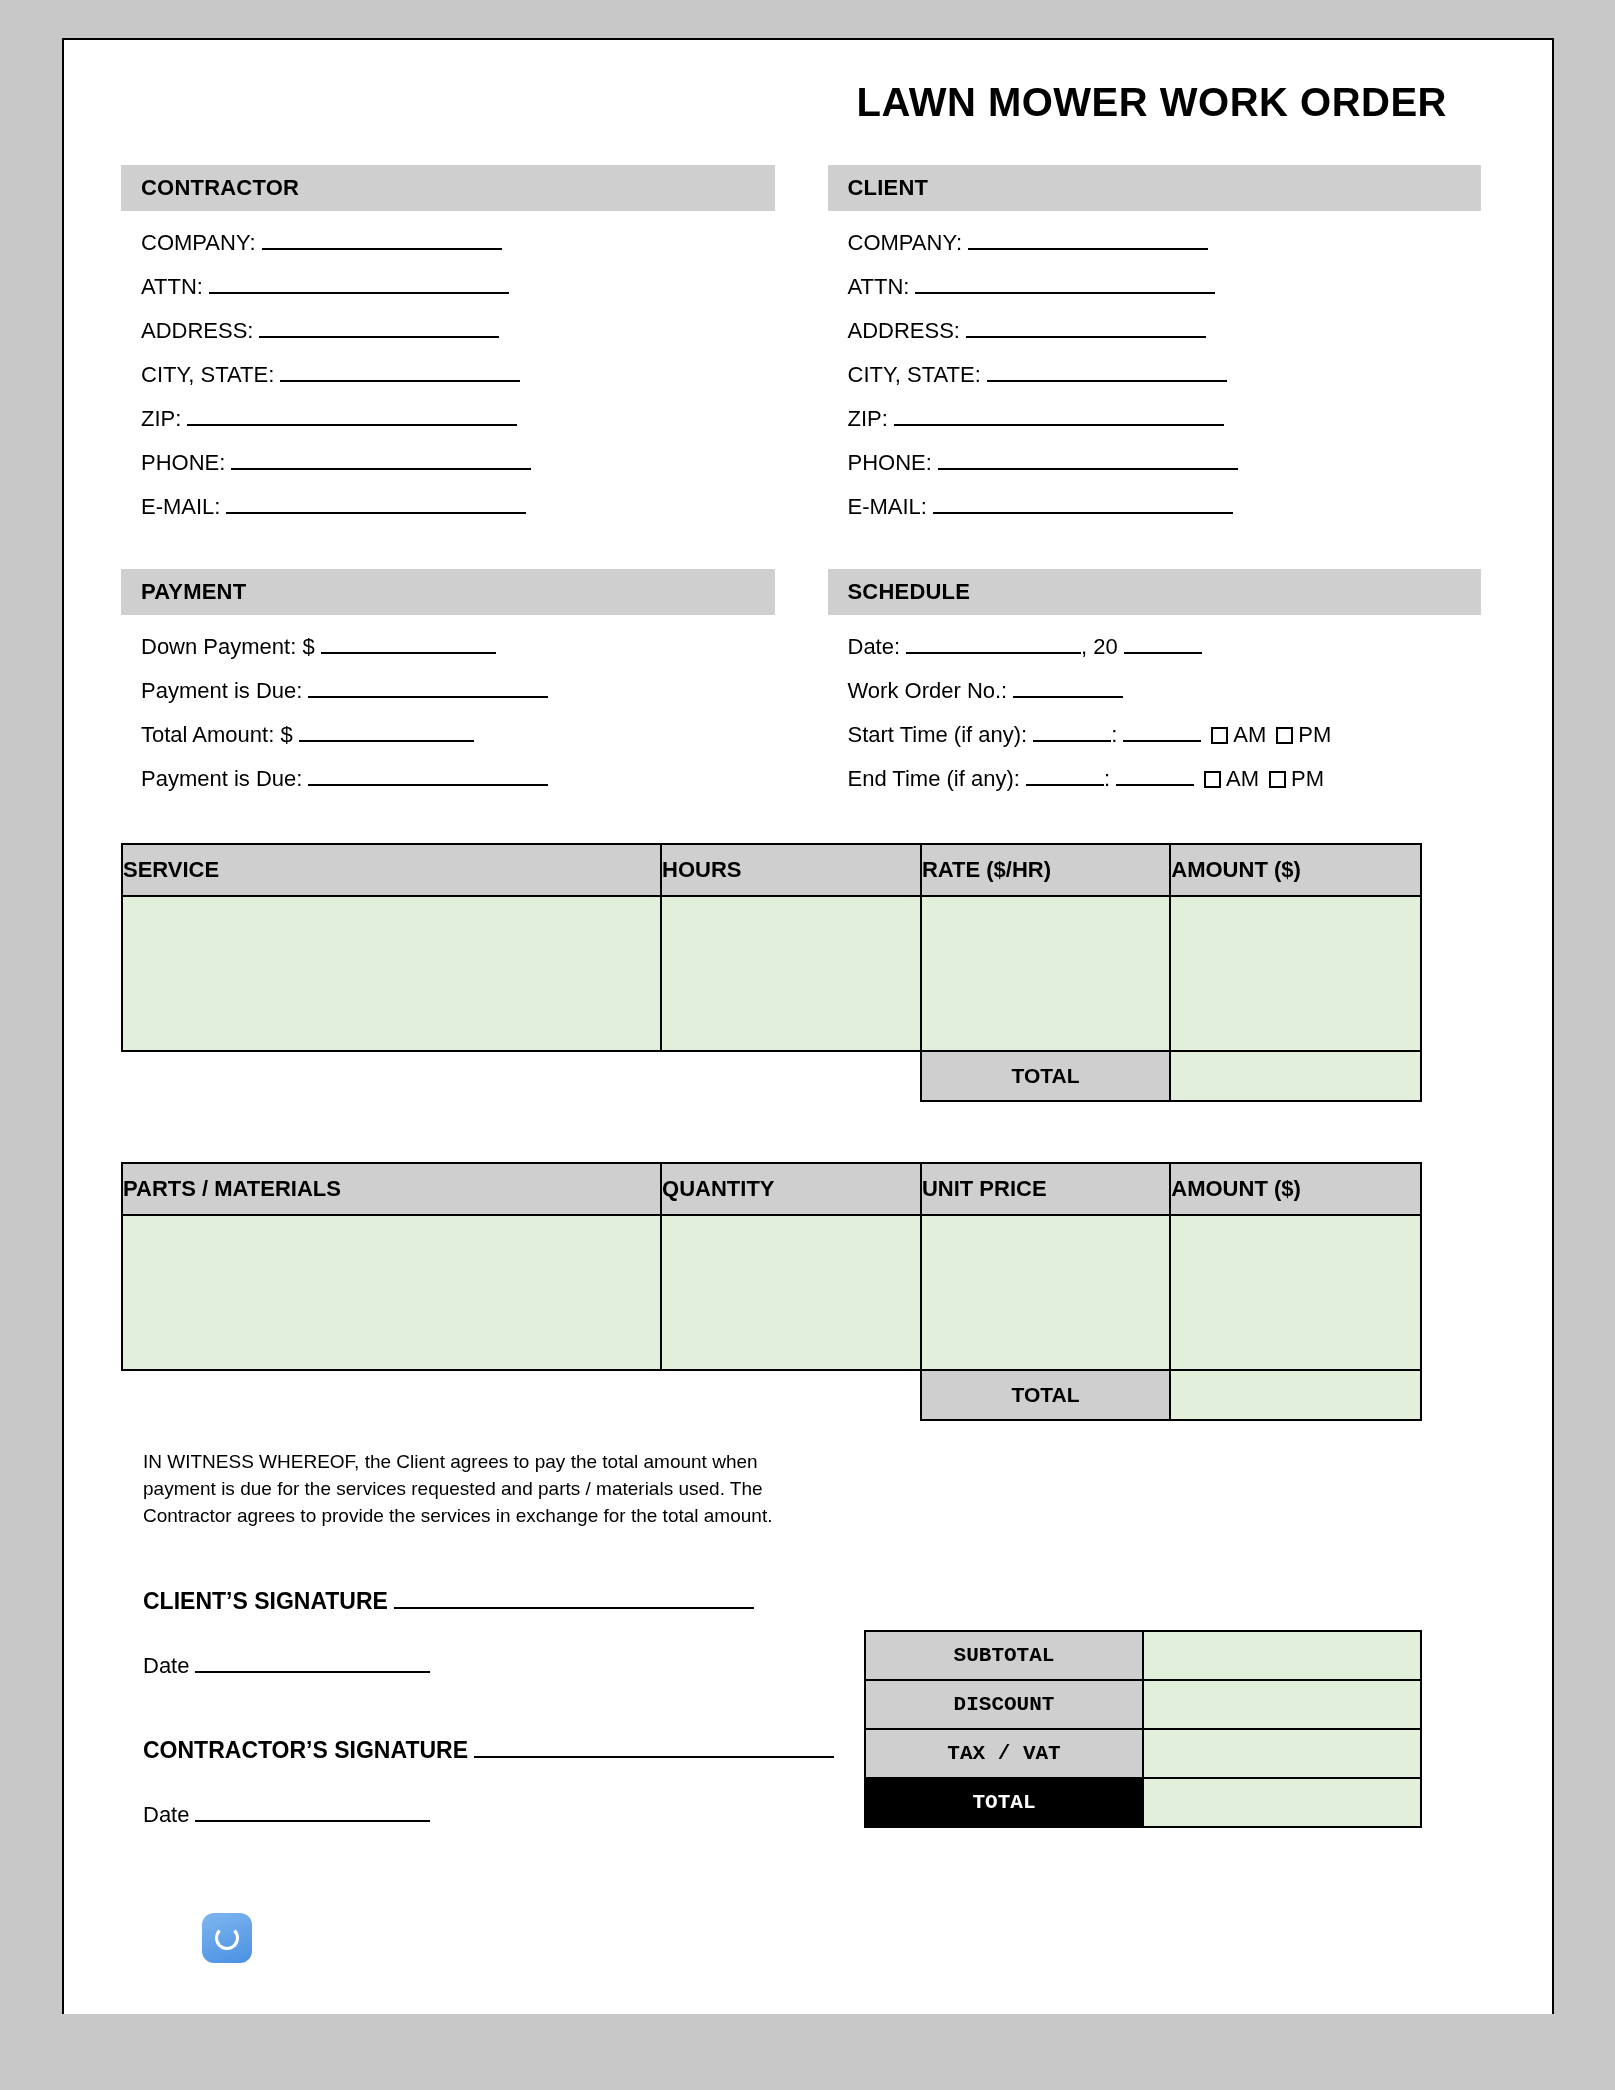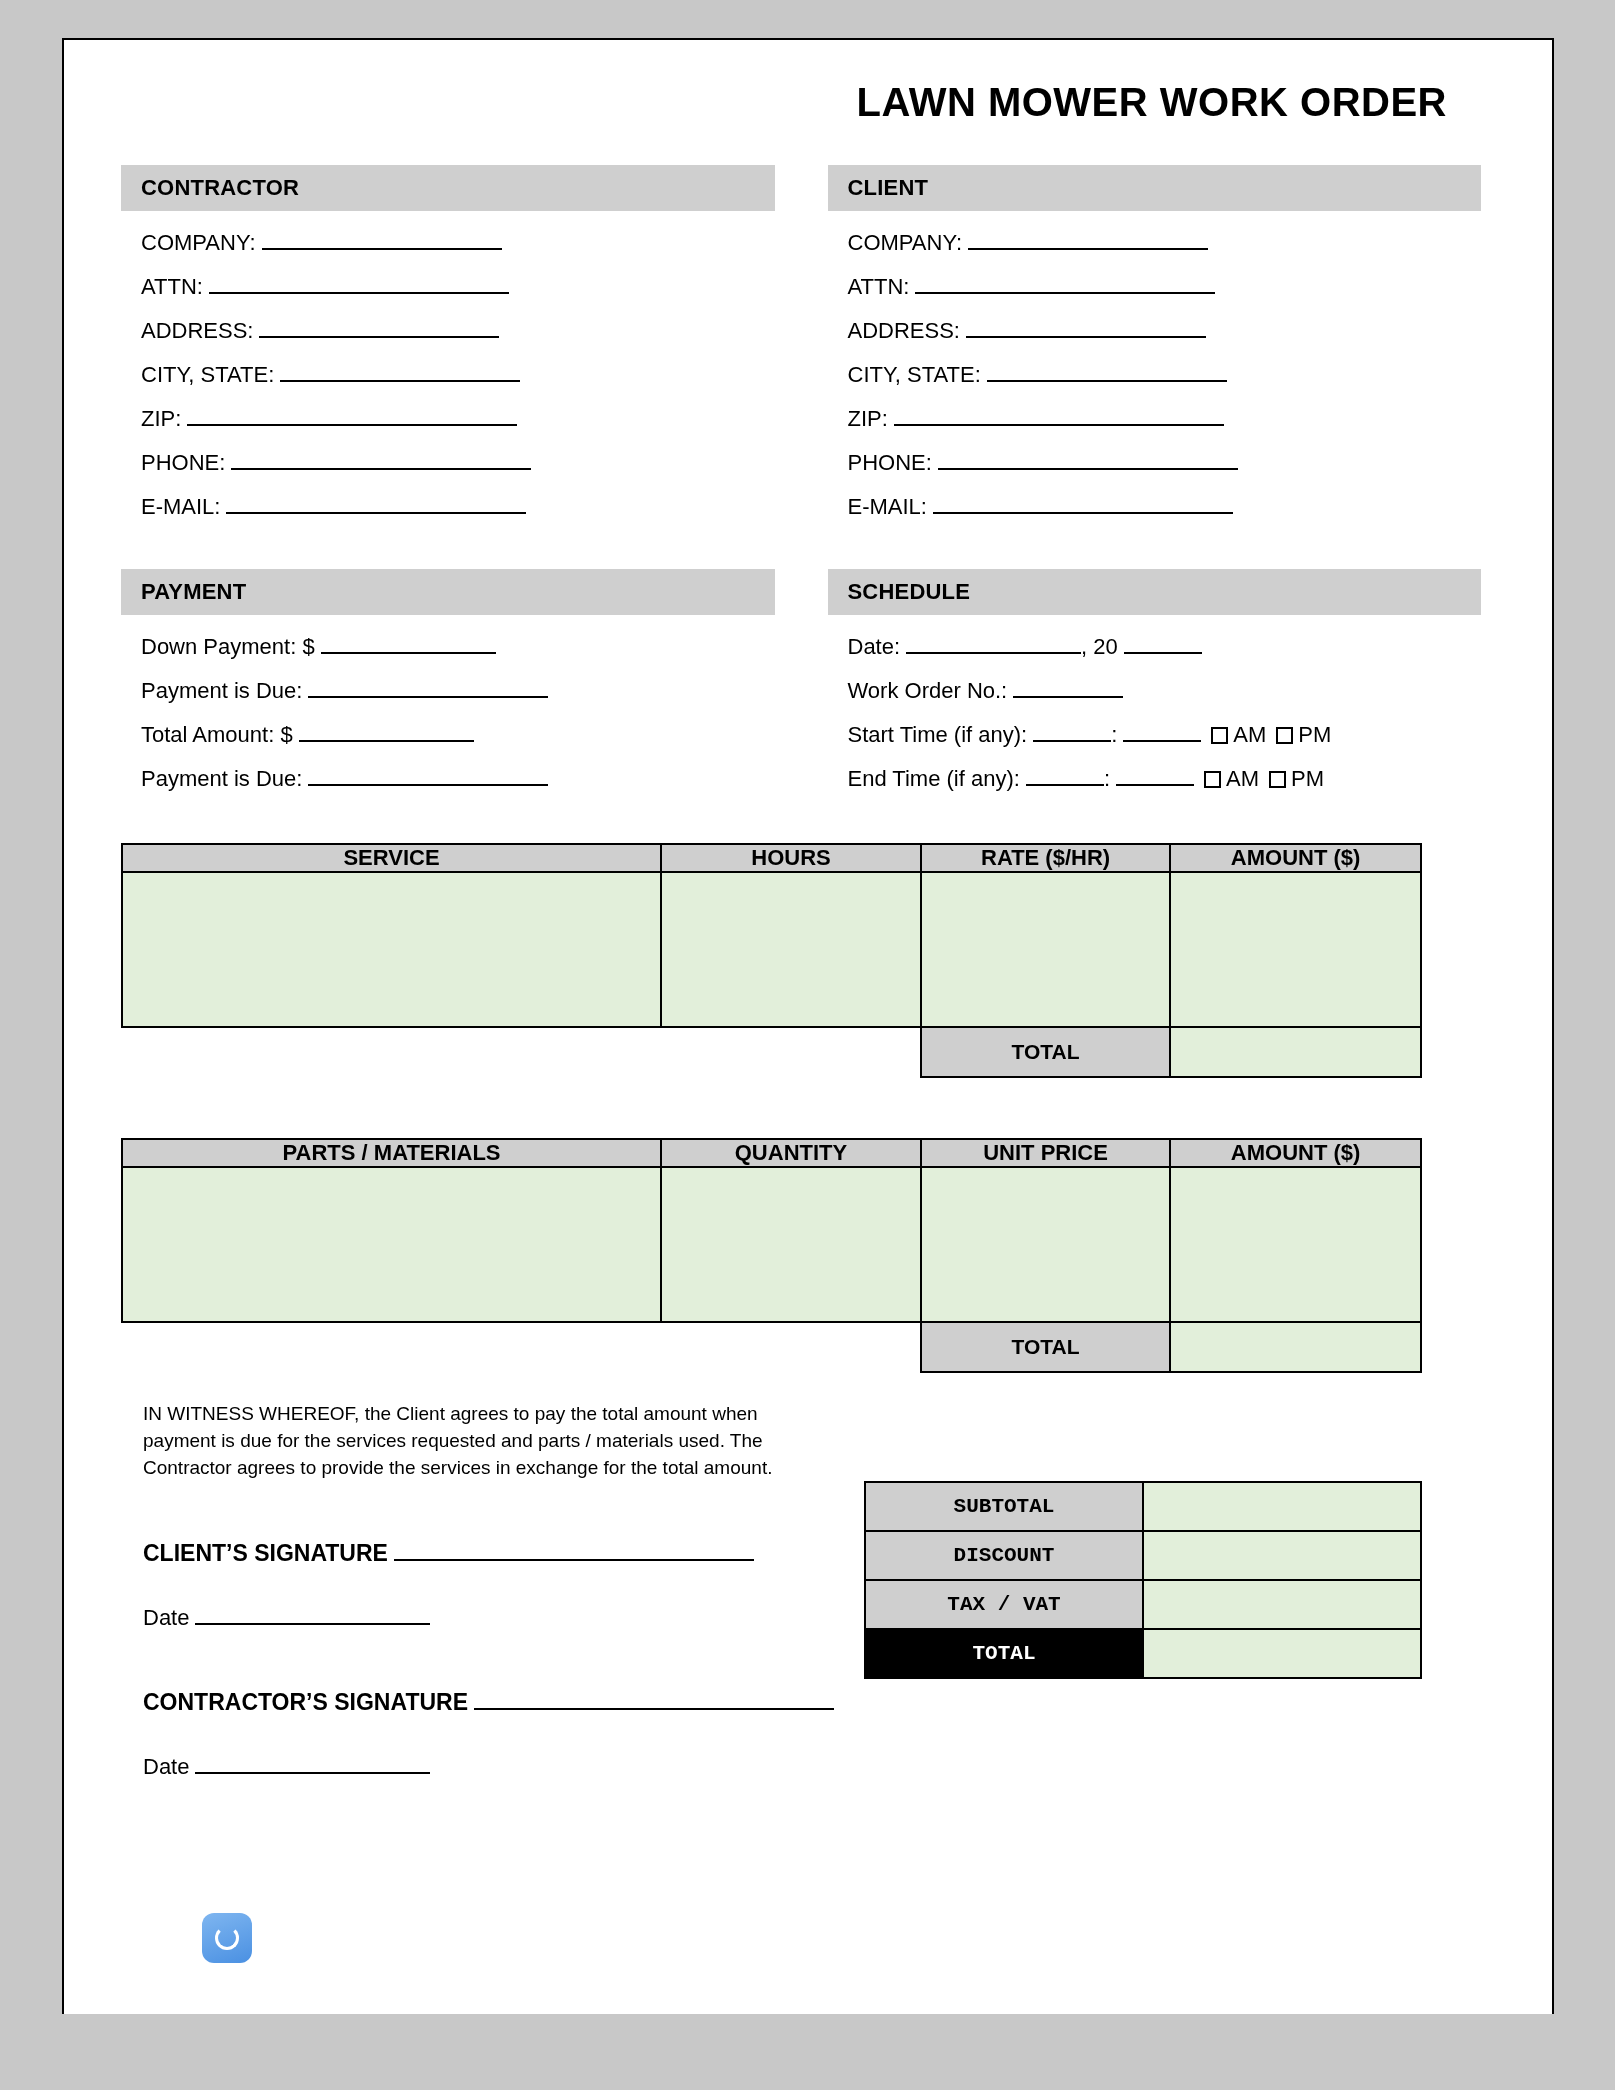--- a/index.html
+++ b/index.html
@@ -94,22 +94,22 @@
     width: 100%;
     table-layout: fixed;
   }
   table.grid th, table.grid td {
     border: 2px solid #000;
   }
   .th {
     background: #cfcfcf;
     font-weight: bold;
     font-size: 22px;
-    text-align: center;
-    padding: 0 0;
+    text-align: left;
+    padding: 12px 0;
     color: #000;
   }
   .cell-green {
     background: #e2efda;
     height: 155px;
   }
   .total-lbl {
     background: #cfcfcf;
     font-weight: bold;
     font-size: 21px;
@@ -121,20 +121,21 @@
 
   .services-table { margin-top: 42px; }
   .parts-table { margin-top: 60px; }
 
   
   .bottom {
     display: flex;
     padding: 0 130px 0 57px;
     margin-top: 22px;
     gap: 30px;
+    align-items: flex-end;
   }
   .bottom-left { width: 790px; padding-left: 22px; }
   .bottom-right { flex: 1 1 auto; font-family: Liberation Mono, monospace; }
 
   .witness {
     font-size: 19px;
     line-height: 1.42;
     color: #000;
     margin-top: 6px;
   }

